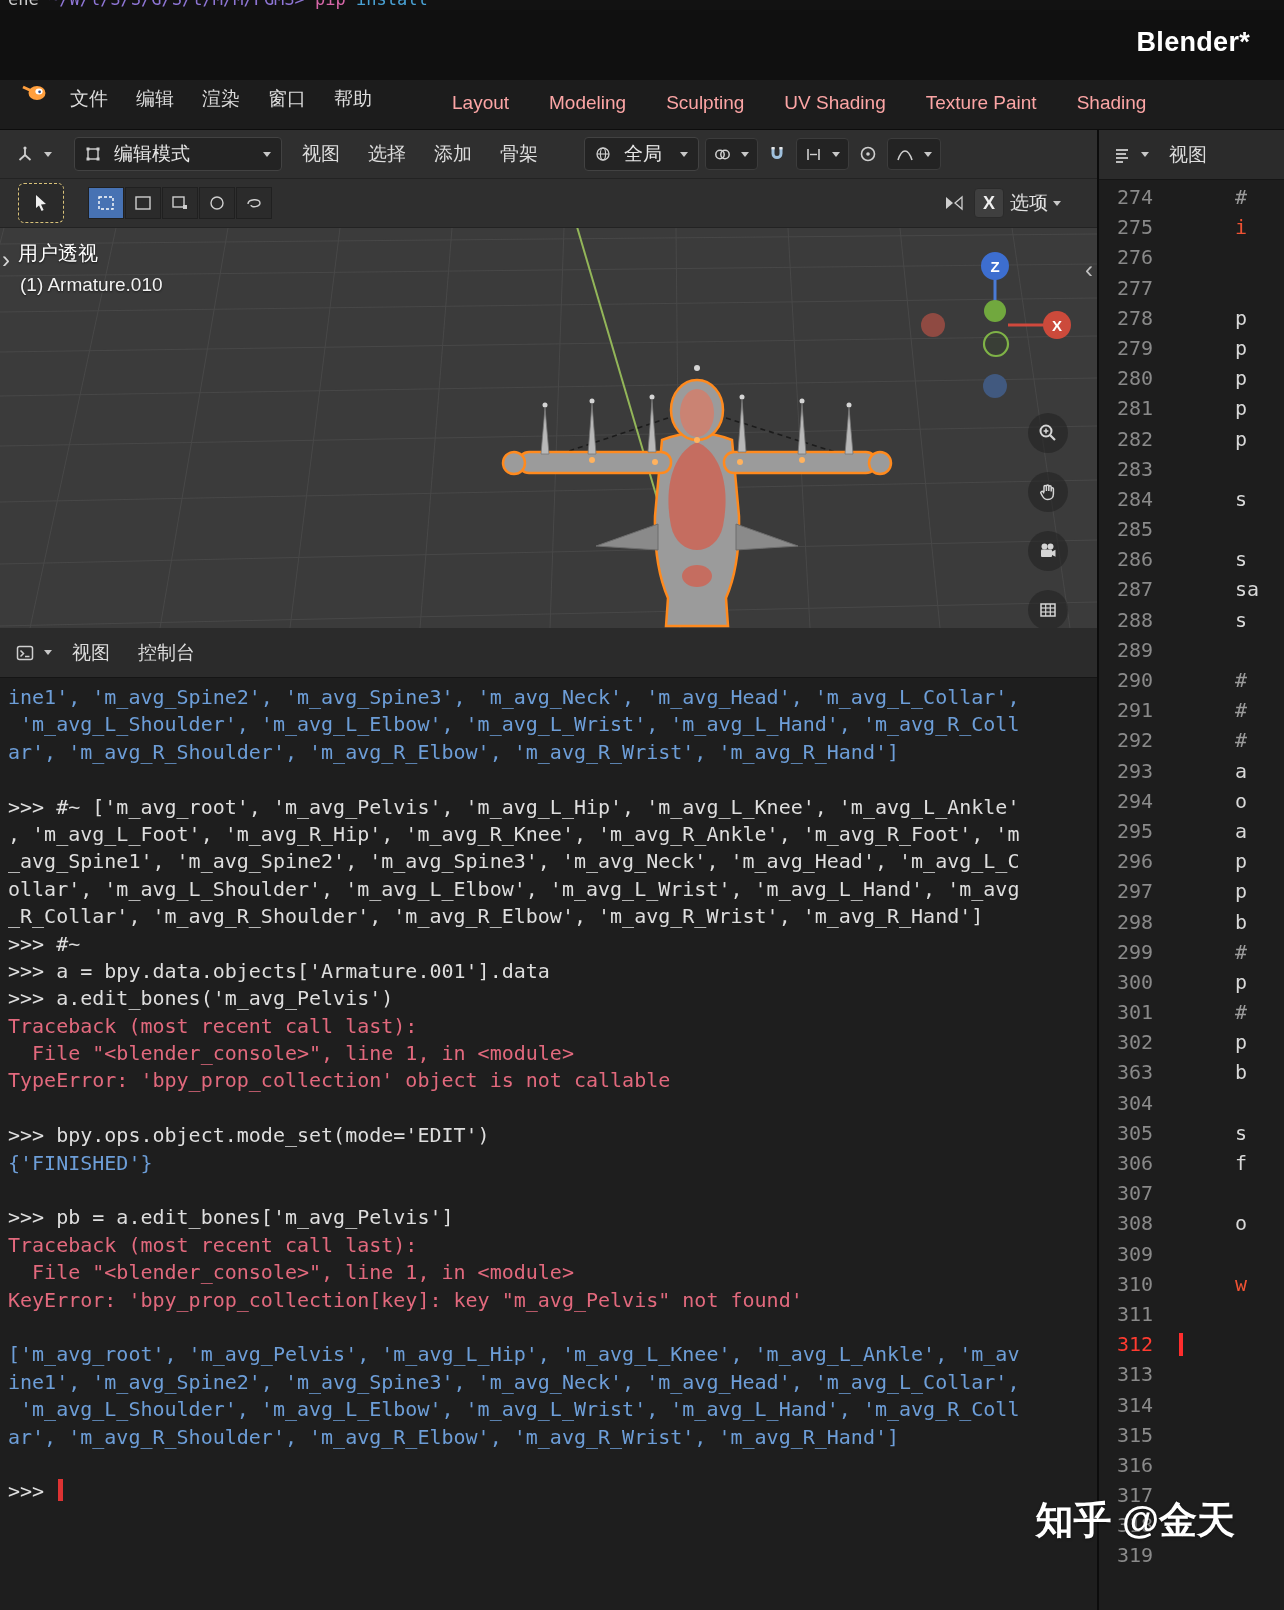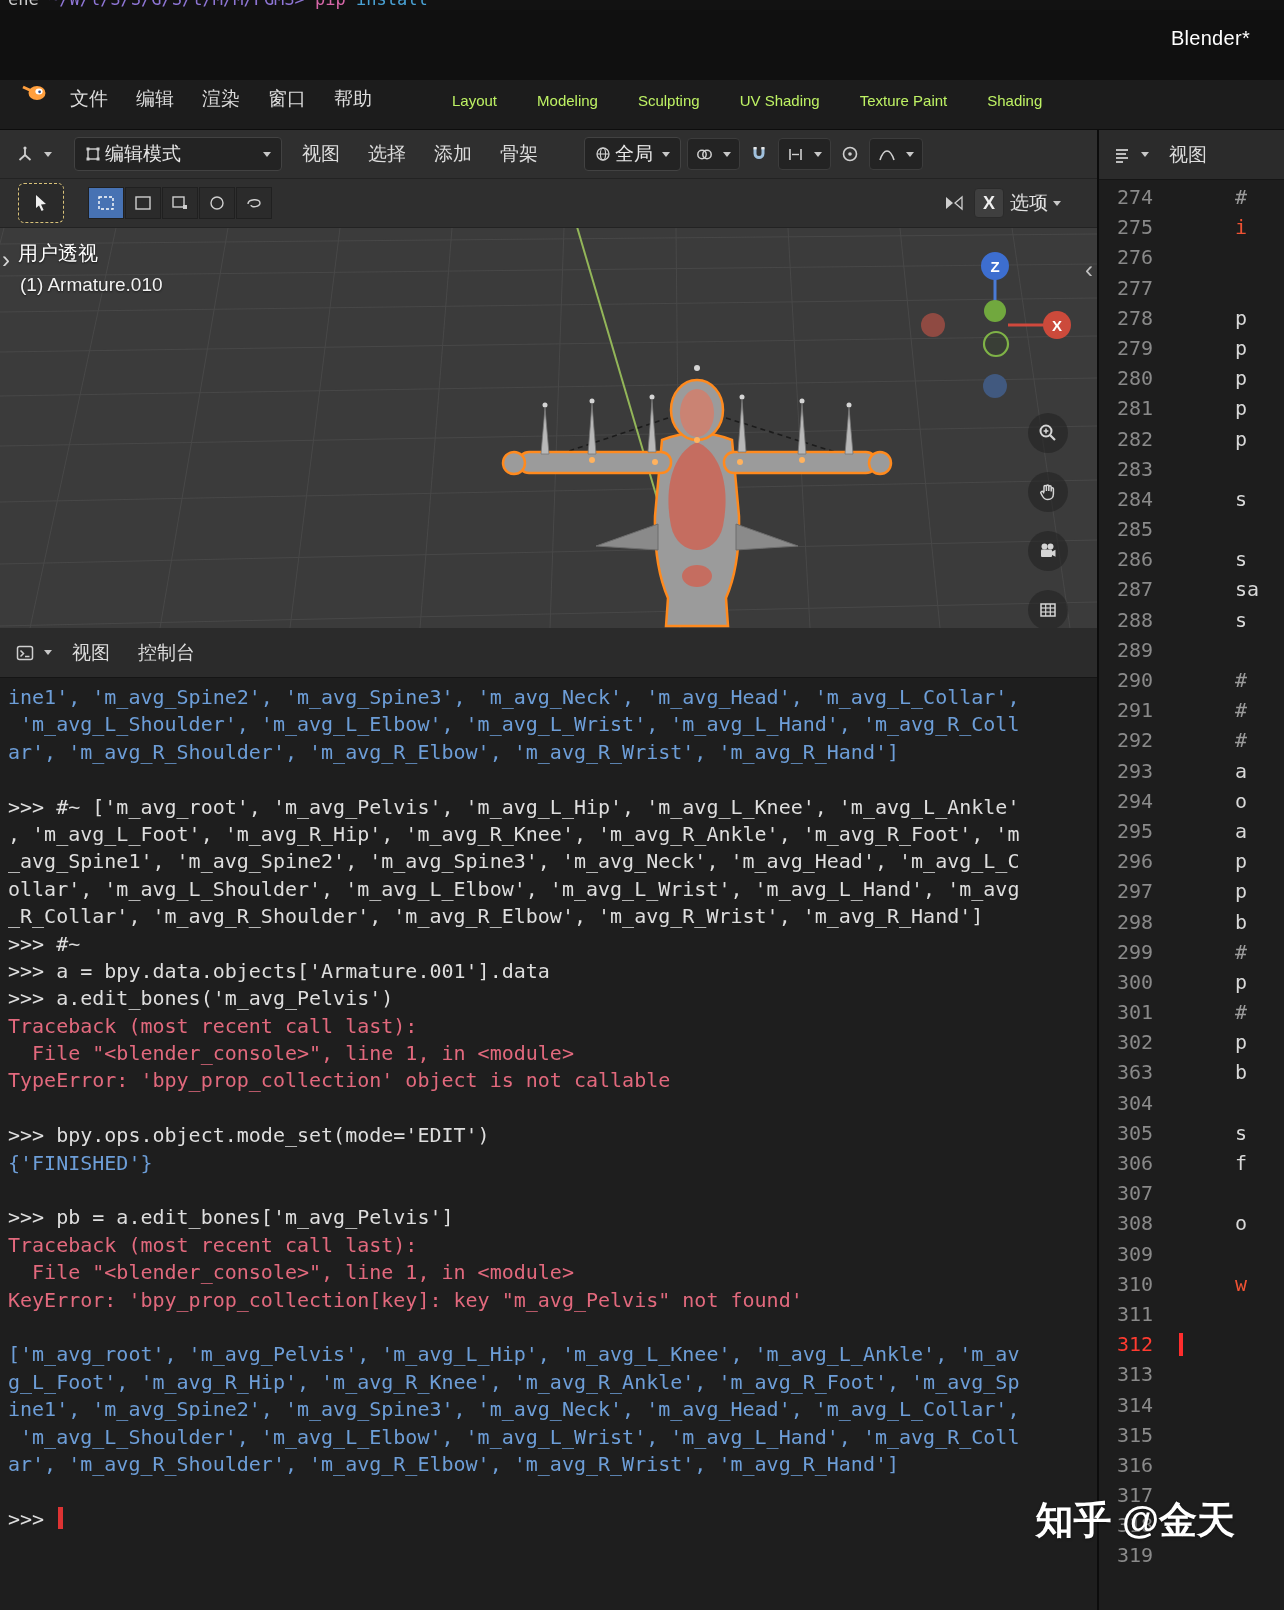--- a/index.html
+++ b/index.html
@@ -7,38 +7,38 @@
   body{width:1284px;height:1610px;font-family:"Liberation Sans",sans-serif}
   .app{position:relative;width:1284px;height:1610px;overflow:hidden;background:#1d1d1d}
 
   
   .term-strip{height:10px;background:#121212;overflow:hidden}
   .term-inner{font-family:"DejaVu Sans Mono",monospace;font-size:17px;line-height:22px;transform:translateY(-12px);padding-left:8px;white-space:pre}
   .t-host{color:#cfcfcf}.t-path{color:#8f76d6}.t-cmd{color:#d667a8}.t-arg{color:#4aa3d6}
 
   
   .titlebar{height:70px;background:#101010;position:relative}
-  .titlebar .title{position:absolute;right:34px;top:17px;font-size:20px;font-weight:normal;color:#ffffff;letter-spacing:.3px}
+  .titlebar .title{position:absolute;right:34px;top:17px;font-size:27px;font-weight:bold;color:#ffffff;letter-spacing:.3px}
 
   
   .topbar{height:50px;background:#1c1c1c;display:flex;align-items:flex-start;border-bottom:1px solid #0d0d0d}
   .logo{margin-left:20px;margin-right:8px;display:flex;align-items:center}
   .menus{display:flex;align-items:center}
   .menu-item{color:#dcdcdc;font-size:19px;padding:6px 14px;white-space:nowrap;cursor:default}
   .tabs{display:flex;margin-left:46px}
-  .ws-tab{color:#bef264;font-size:15px;padding:12px 20px;white-space:nowrap}
+  .ws-tab{color:#fca5a5;font-size:19px;padding:12px 20px;white-space:nowrap}
 
   .main{display:flex;height:1480px}
   .left{width:1097px;display:flex;flex-direction:column}
 
   
   .vph{height:49px;background:#2f2f2f;display:flex;align-items:center;border-bottom:1px solid #232323;padding:0 10px;gap:6px;overflow:hidden}
   .etype{display:flex;align-items:center;gap:5px;background:transparent;border:0;padding:4px 6px}
   .caret{width:0;height:0;border-left:4px solid transparent;border-right:4px solid transparent;border-top:5px solid #c8c8c8;display:inline-block;margin-left:5px}
-  .dd{display:flex;align-items:center;background:#232323;border:1px solid #424242;border-radius:4px;height:34px;padding:8px 10px;color:#e8e8e8;font-size:19px;gap:4px;white-space:nowrap}
+  .dd{display:flex;align-items:center;background:#232323;border:1px solid #424242;border-radius:4px;height:34px;padding:8px 10px;color:#e8e8e8;font-size:19px;gap:13px;white-space:nowrap}
   .pill{display:flex;align-items:center;background:#232323;border:1px solid #3c3c3c;border-radius:4px;height:32px;padding:0 8px;gap:5px}
   .iconbtn{display:flex;align-items:center;background:transparent;border:0;padding:2px 4px}
   .mode{width:208px;margin-left:10px}
   .ml{margin-left:26px}
   .toolbtn{width:46px;height:40px;border:1.5px dashed #d9c27a;border-radius:6px;background:#2a2a2a;display:flex;align-items:center;justify-content:center;margin-left:8px}
   .selmodes{display:flex;margin-left:18px;gap:1px}
   .selbtn{width:36px;height:32px;background:#2b2b2b;border:1px solid #202020;display:flex;align-items:center;justify-content:center}
   .selbtn.active{background:#4772b3}
   .spacer{flex:1}
   .xbtn{min-width:30px;height:30px;background:#3f3f3f;border:1px solid #2a2a2a;border-radius:4px;color:#f0f0f0;font-size:18px;font-weight:bold}
@@ -407,21 +407,20 @@
             <div class="cline c-in">&nbsp;</div>
             <div class="cline c-in">&gt;&gt;&gt; bpy.ops.object.mode_set(mode='EDIT')</div>
             <div class="cline c-out">{'FINISHED'}</div>
             <div class="cline c-in">&nbsp;</div>
             <div class="cline c-in">&gt;&gt;&gt; pb = a.edit_bones['m_avg_Pelvis']</div>
             <div class="cline c-err">Traceback (most recent call last):</div>
             <div class="cline c-err">  File "&lt;blender_console&gt;", line 1, in &lt;module&gt;</div>
             <div class="cline c-err">KeyError: 'bpy_prop_collection[key]: key "m_avg_Pelvis" not found'</div>
             <div class="cline c-in">&nbsp;</div>
             <div class="cline c-out">['m_avg_root', 'm_avg_Pelvis', 'm_avg_L_Hip', 'm_avg_L_Knee', 'm_avg_L_Ankle', 'm_av</div>
-            <div class="cline c-out">g_L_Foot', 'm_avg_R_Hip', 'm_avg_R_Knee', 'm_avg_R_Ankle', 'm_avg_R_Foot', 'm_avg_Sp</div>
             <div class="cline c-out">ine1', 'm_avg_Spine2', 'm_avg_Spine3', 'm_avg_Neck', 'm_avg_Head', 'm_avg_L_Collar',</div>
             <div class="cline c-out"> 'm_avg_L_Shoulder', 'm_avg_L_Elbow', 'm_avg_L_Wrist', 'm_avg_L_Hand', 'm_avg_R_Coll</div>
             <div class="cline c-out">ar', 'm_avg_R_Shoulder', 'm_avg_R_Elbow', 'm_avg_R_Wrist', 'm_avg_R_Hand']</div>
             <div class="cline c-in">&nbsp;</div>
             <div class="cline c-in">&gt;&gt;&gt; <span class="ccursor"></span></div>
           </div>
       </section>
     </div>
 
     <section class="editor">

